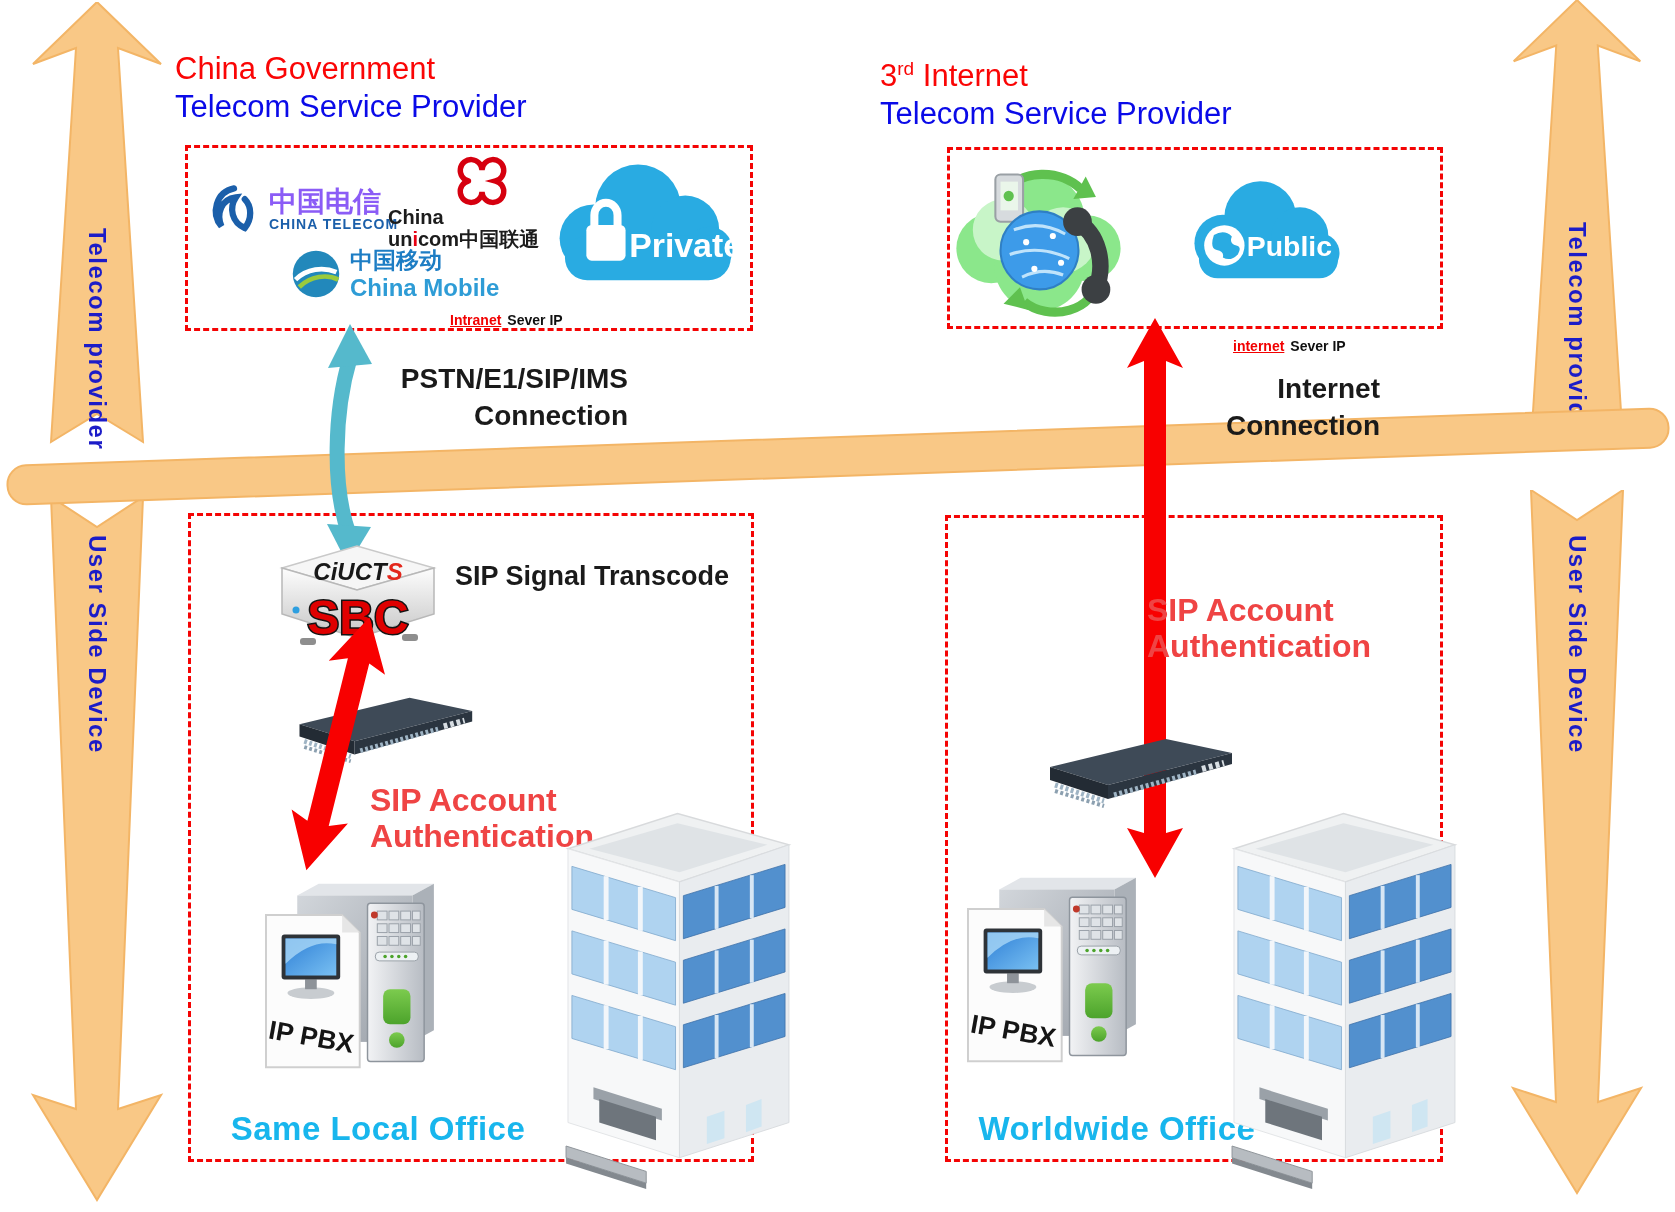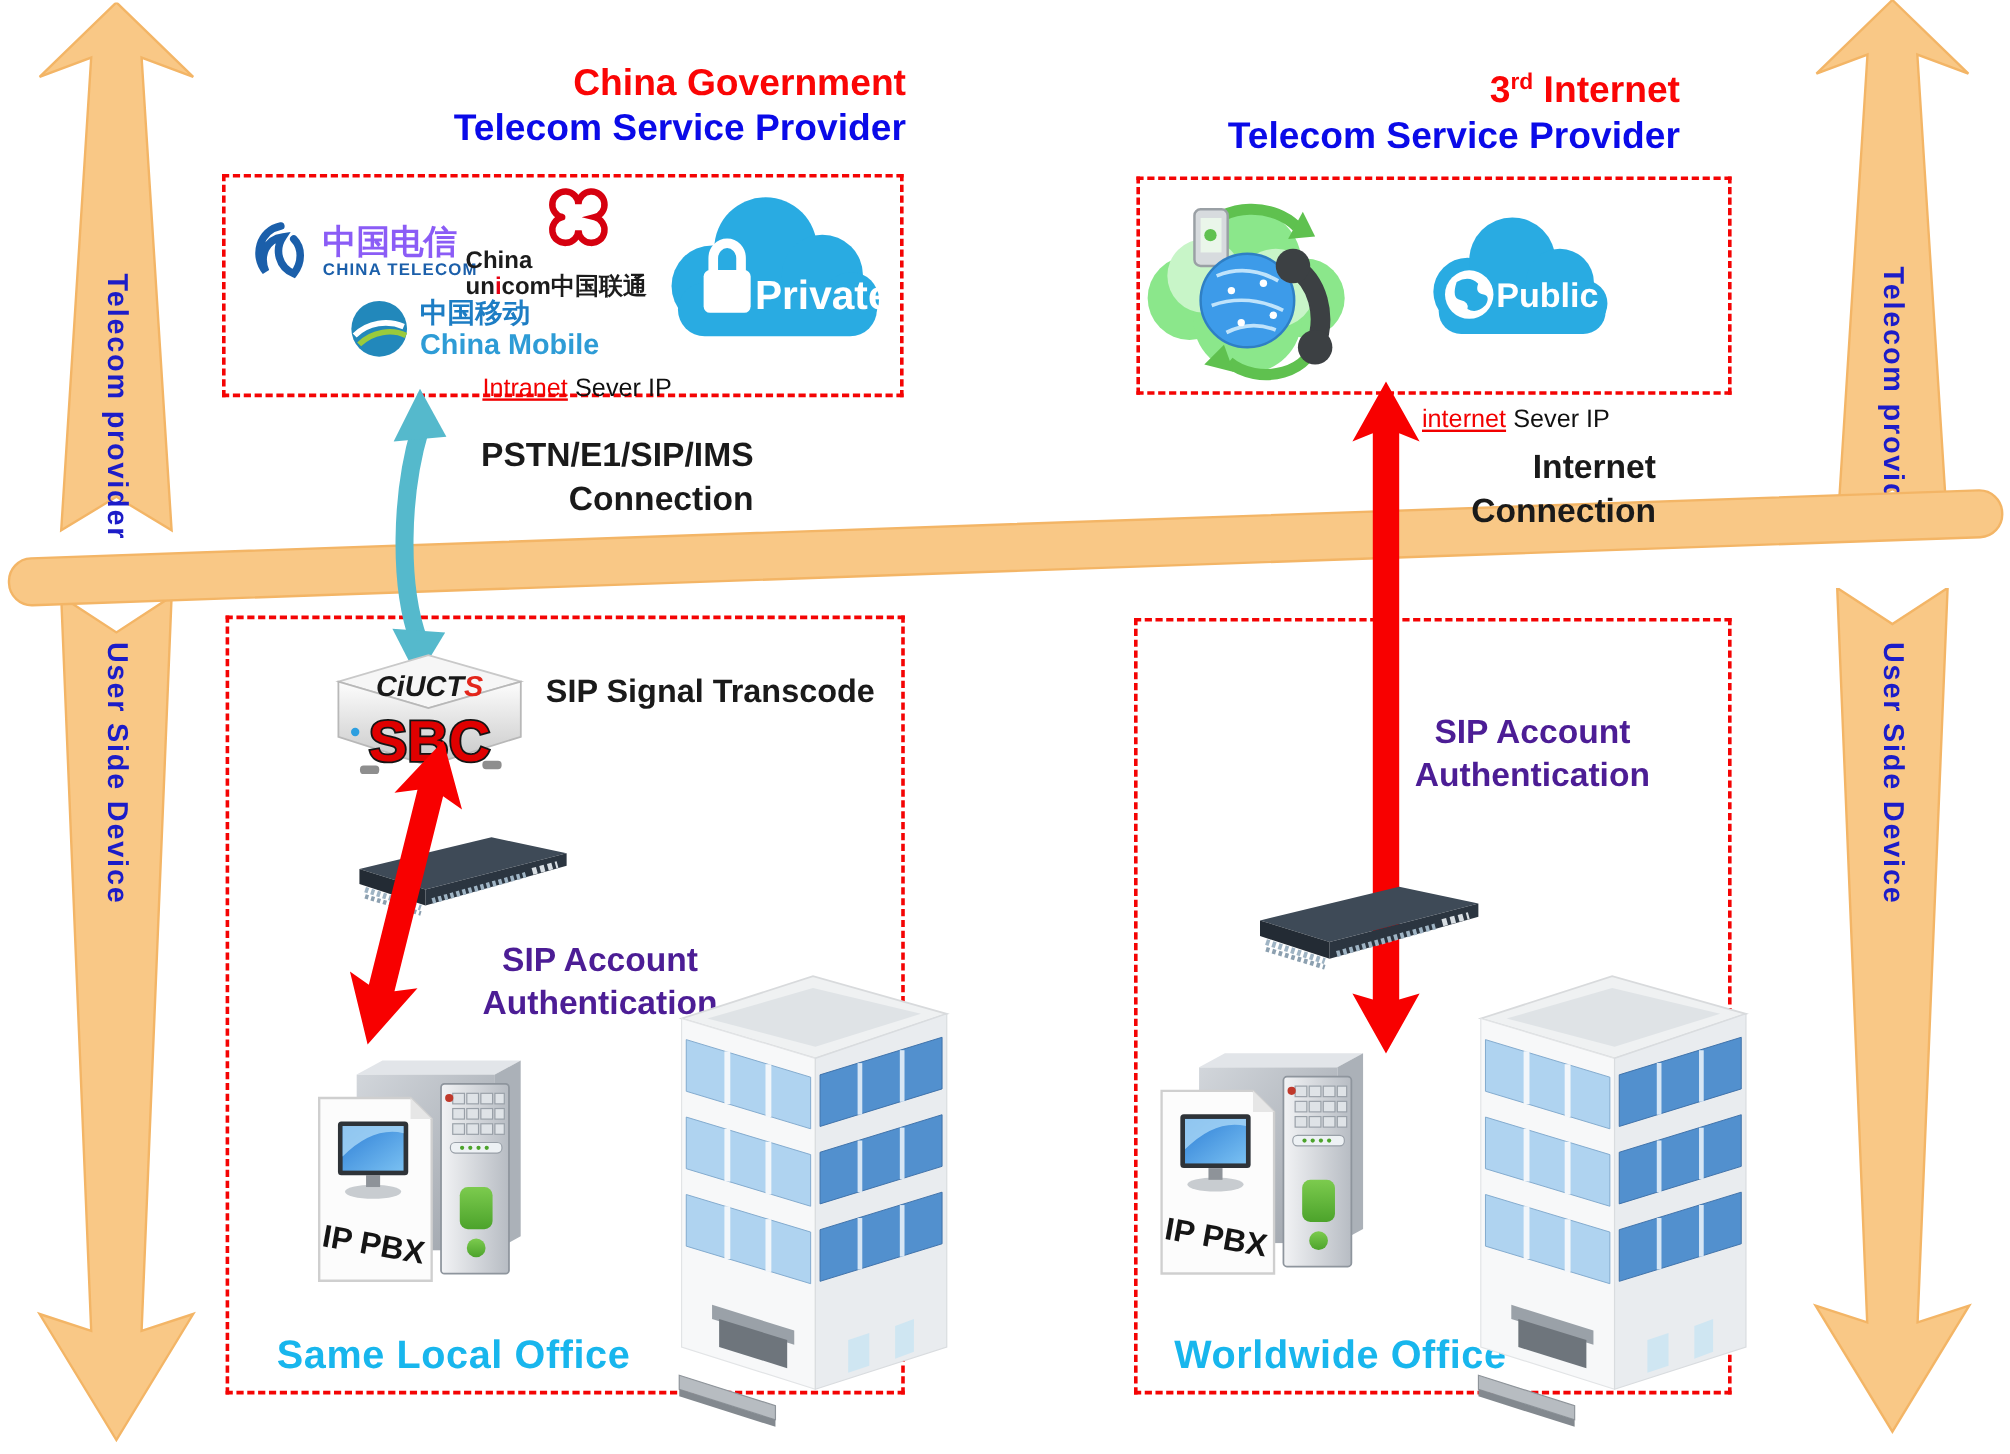--- a/index.html
+++ b/index.html
@@ -1,27 +1,27 @@
 <!DOCTYPE html>
 <html><head>
 <meta charset="utf-8">
 <style>
   html,body{margin:0;padding:0;background:#fff;}
   .stage{position:relative;width:1675px;height:1212px;background:#fff;overflow:hidden;
          font-family:"Liberation Sans",sans-serif;}
   .abs{position:absolute;}
   .dashed-box{position:absolute;border:3px dashed #F40404;}
-  .title{position:absolute;text-align:right;font-weight:bold;font-size:31px;line-height:38px;}
+  .title{position:absolute;text-align:left;font-weight:normal;font-size:31px;line-height:38px;}
   .t-red{color:#FA0505;}
   .t-blue{color:#0A0AE8;}
   .title sup{font-size:19px;vertical-align:super;}
   .conn-label{position:absolute;text-align:right;font-weight:bold;font-size:28px;line-height:37px;color:#1A1A1A;}
-  .serverip{position:absolute;font-weight:normal;font-size:21px;color:#101010;white-space:nowrap;}
+  .serverip{position:absolute;font-weight:bold;font-size:14px;color:#101010;white-space:nowrap;margin-left:48px;}
   .serverip .em{color:#F20000;text-decoration:underline;margin-right:6px;}
-  .auth{position:absolute;text-align:center;font-weight:bold;font-size:28px;line-height:36px;color:#4c1d95;}
+  .auth{position:absolute;font-weight:bold;font-size:32px;line-height:36px;color:#ef4444;}
   .office{position:absolute;text-align:center;font-weight:800;font-size:33px;color:#18B6ED;letter-spacing:.5px;}
   .rail-text{position:absolute;writing-mode:vertical-rl;text-orientation:mixed;
              font-weight:bold;font-size:24px;color:#1C1CC8;letter-spacing:1.5px;white-space:nowrap;}
   .bar{position:absolute;left:6px;top:436px;width:1660px;height:37px;border-radius:20px;
        background:#F9C886;border:2px solid #F3B566;transform:rotate(-2deg);}
   .brand-row{position:absolute;display:flex;align-items:center;gap:8px;}
   .ct-cn{font-weight:bold;font-size:28px;color:#8b5cf6;line-height:28px;}
   .ct-en{font-weight:bold;font-size:14px;color:#1B5FAA;letter-spacing:1px;}
   .cu-txt{font-weight:bold;font-size:20px;color:#1C1C1C;line-height:22px;}
   .cu-i{color:#E60012;}

